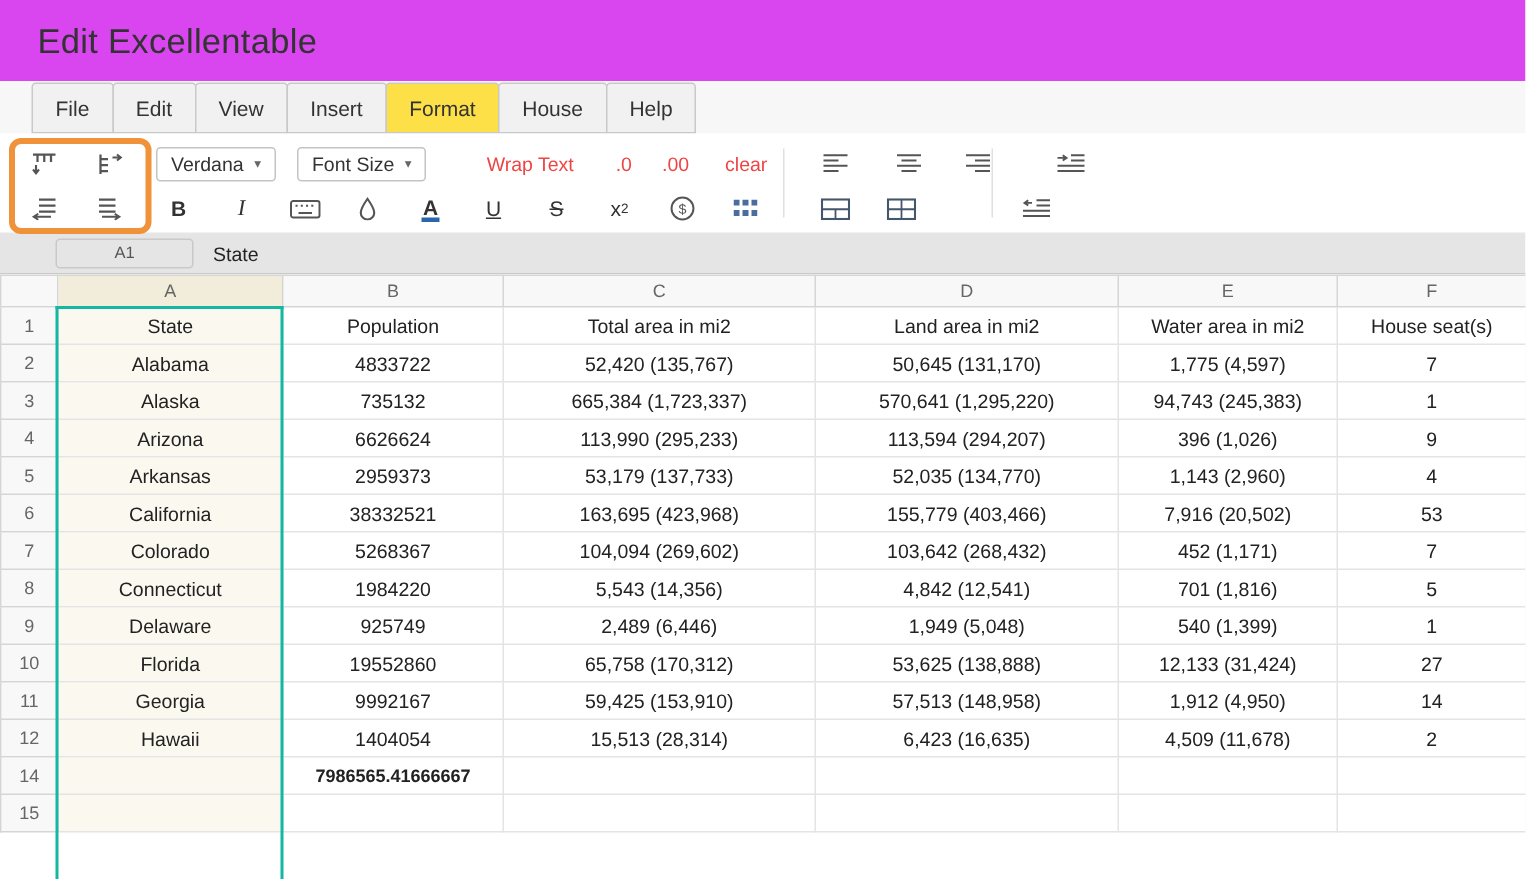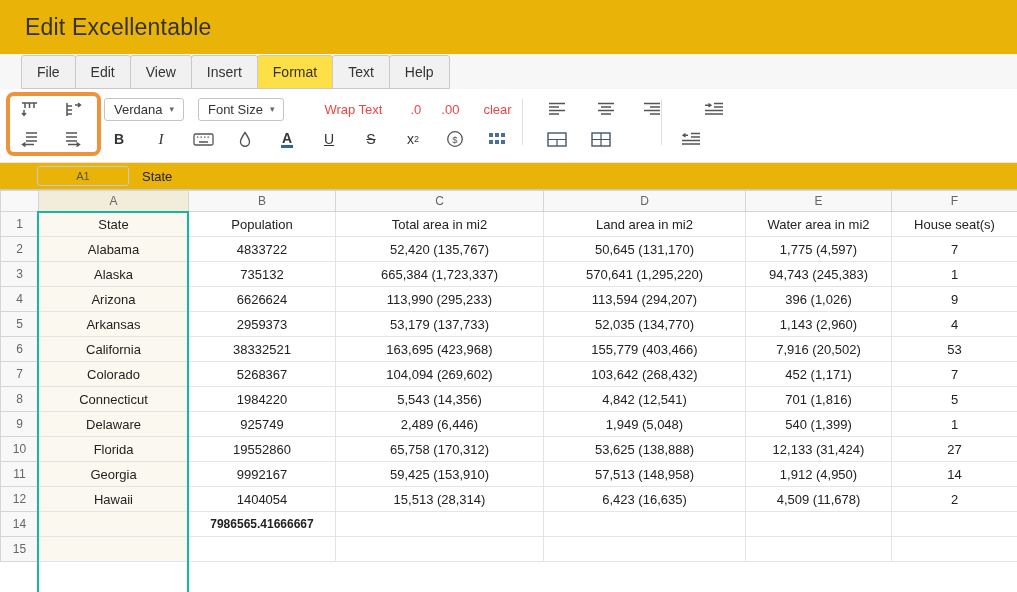--- a/index.html
+++ b/index.html
@@ -4,33 +4,33 @@
 <style>
   * { box-sizing: border-box; }
   html, body { margin: 0; padding: 0; }
   body {
     width: 1017px; height: 592px; overflow: hidden;
     font-family: "Liberation Sans", sans-serif;
     background: #fff; color: #222;
   }
 
   
-  .titlebar { height: 54px; background: #eab308; display: flex; align-items: center; padding-left: 25px; }
+  .titlebar { height: 54px; background: #d946ef; display: flex; align-items: center; padding-left: 25px; }
   .titlebar h1 { margin: 0; font-size: 23px; font-weight: 500; color: #333; letter-spacing: .2px; }
 
   
   .menu-tabs { height: 35px; background: #f7f7f7; display: flex; align-items: flex-end; padding-left: 21px; }
   .tab {
     padding: 8px 15px; font-size: 14px; color: #333; background: #f1f1f1;
     border: 1px solid #c9c9c9; margin-right: -1px; border-radius: 3px 3px 0 0; cursor: default;
   }
   .tab.active { background: #fde047; }
 
   
-  .toolbar { position: relative; background: #fff; padding: 5px 0 8px; border-bottom: 1px solid #e6e6e6; }
+  .toolbar { position: relative; background: #fff; padding: 5px 0 1px; border-bottom: 1px solid #e6e6e6; }
   .tb-row { display: flex; align-items: center; height: 30px; padding-left: 14px; }
   .tb-icon { width: 30px; height: 24px; display: flex; align-items: center; justify-content: center; color: #444; flex: none; }
   .tb-icon svg { display: block; }
   .gap14 { margin-left: 14px; } .gap16 { margin-left: 16px; }
   .dd {
     display: flex; align-items: center; gap: 7px; border: 1px solid #c4c4c4; border-radius: 3px;
     padding: 3px 9px; font-size: 13px; color: #333; background: #fff; flex: none;
   }
   .caret { font-size: 9px; color: #666; }
   .tbtn { background: none; border: none; font: 13px "Liberation Sans", sans-serif; color: #ef4444; padding: 0; cursor: pointer; flex: none; }
@@ -42,21 +42,21 @@
   .fmt.strike { text-decoration: line-through; }
   .fontcolor-a { font-weight: bold; border-bottom: 3px solid #2a66a8; line-height: 14px; padding: 0 1px; }
   .vsep-abs { position: absolute; top: 10px; height: 46px; width: 1px; background: #e0e0e0; }
 
   .annotation-box {
     position: absolute; left: 6px; top: 3px; width: 95px; height: 64px;
     border: 4px solid #ef9239; border-radius: 8px; z-index: 6; pointer-events: none;
   }
 
   
-  .formula-bar { height: 27px; display: flex; align-items: stretch; border-bottom: 1px solid #c9c9c9; background: #eab308; }
+  .formula-bar { height: 27px; display: flex; align-items: stretch; border-bottom: 1px solid #c9c9c9; background: #e5e5e5; }
   .cellref-wrap { width: 133px; display: flex; align-items: center; flex: none; }
   .cellref {
     width: 92px; height: 20px; margin-left: auto; margin-right: 4px;
     border: 1px solid #c9c9c9; border-radius: 3px; display: flex; align-items: center; justify-content: center;
     font-size: 11px; color: #555;
   }
   .formula-value { display: flex; align-items: center; padding-left: 9px; font-size: 13px; color: #222; flex: 1; }
 
   
   .grid-area { position: relative; height: 403px; overflow: hidden; background: #fff; }
@@ -83,21 +83,21 @@
   <div class="titlebar">
     <h1>Edit Excellentable</h1>
   </div>
 
   <div class="menu-tabs" id="menu-tabs">
       <div class="tab">File</div>
       <div class="tab">Edit</div>
       <div class="tab">View</div>
       <div class="tab">Insert</div>
       <div class="tab active">Format</div>
-      <div class="tab">Text</div>
+      <div class="tab">House</div>
       <div class="tab">Help</div>
     </div>
 
   <div class="toolbar">
     <div class="annotation-box"></div>
     <div class="vsep-abs" style="left:522px;"></div>
     <div class="vsep-abs" style="left:661px;"></div>
 
     <div class="tb-row">
       <span class="tb-icon">

